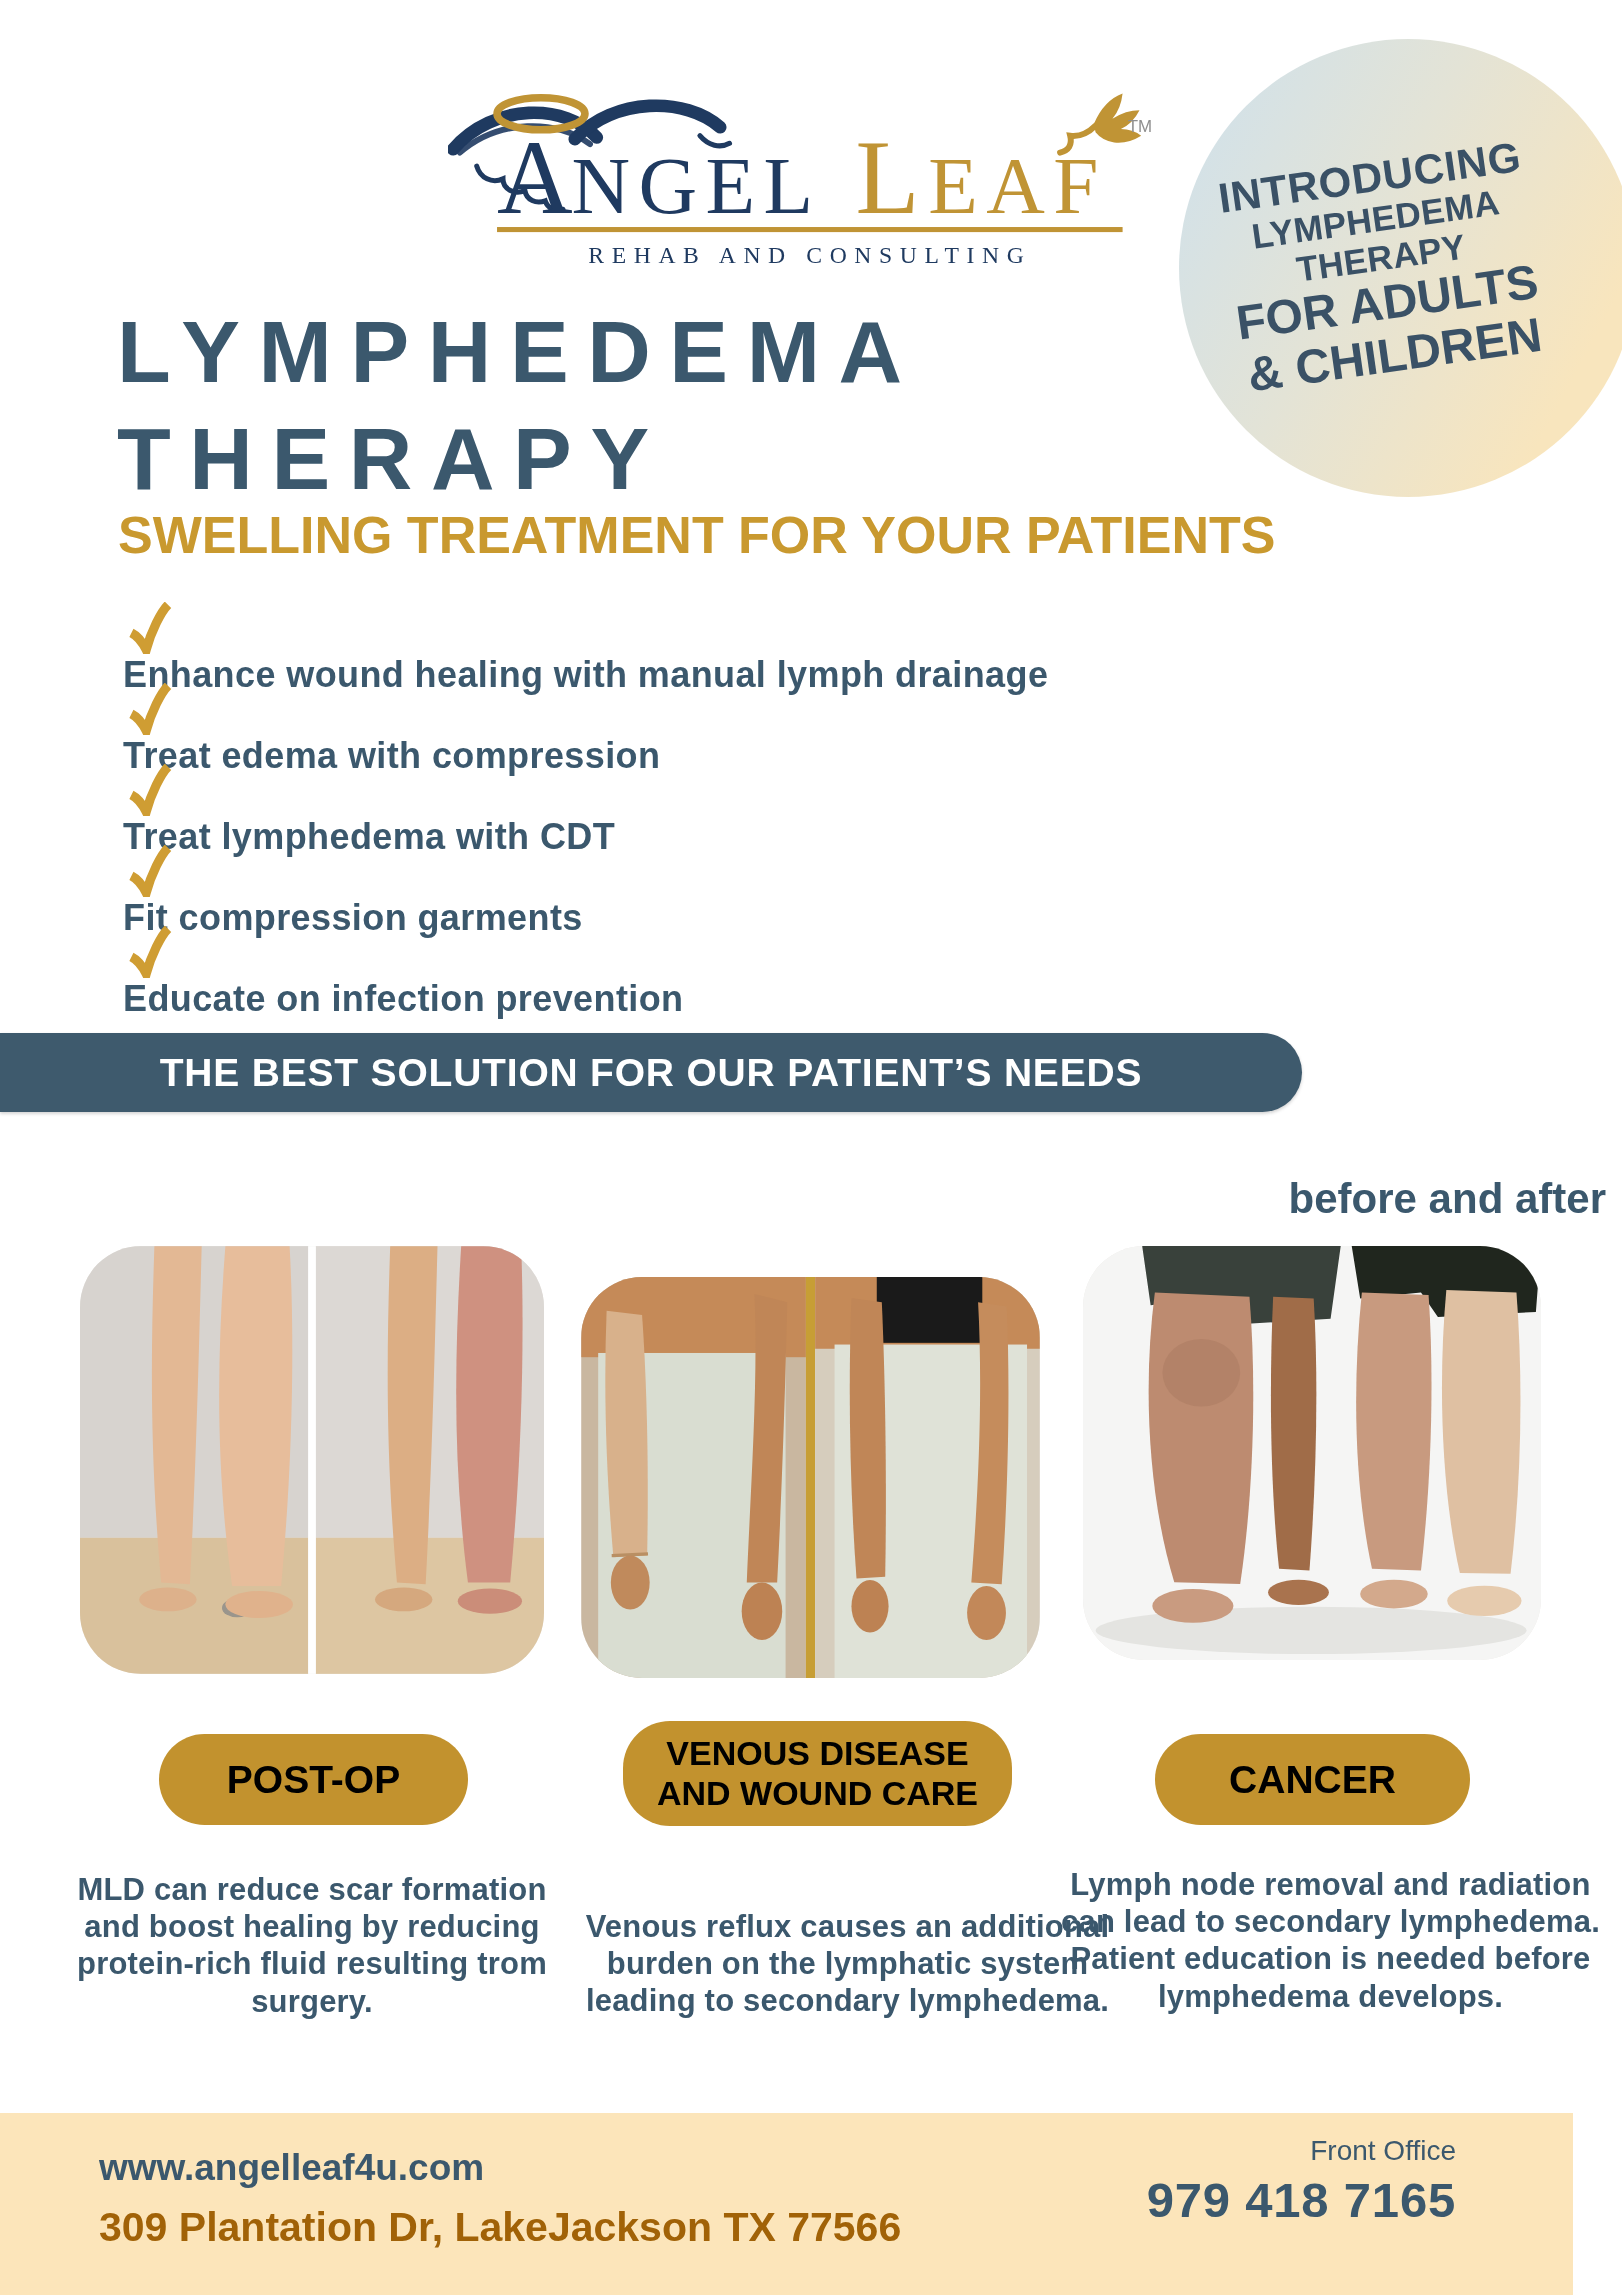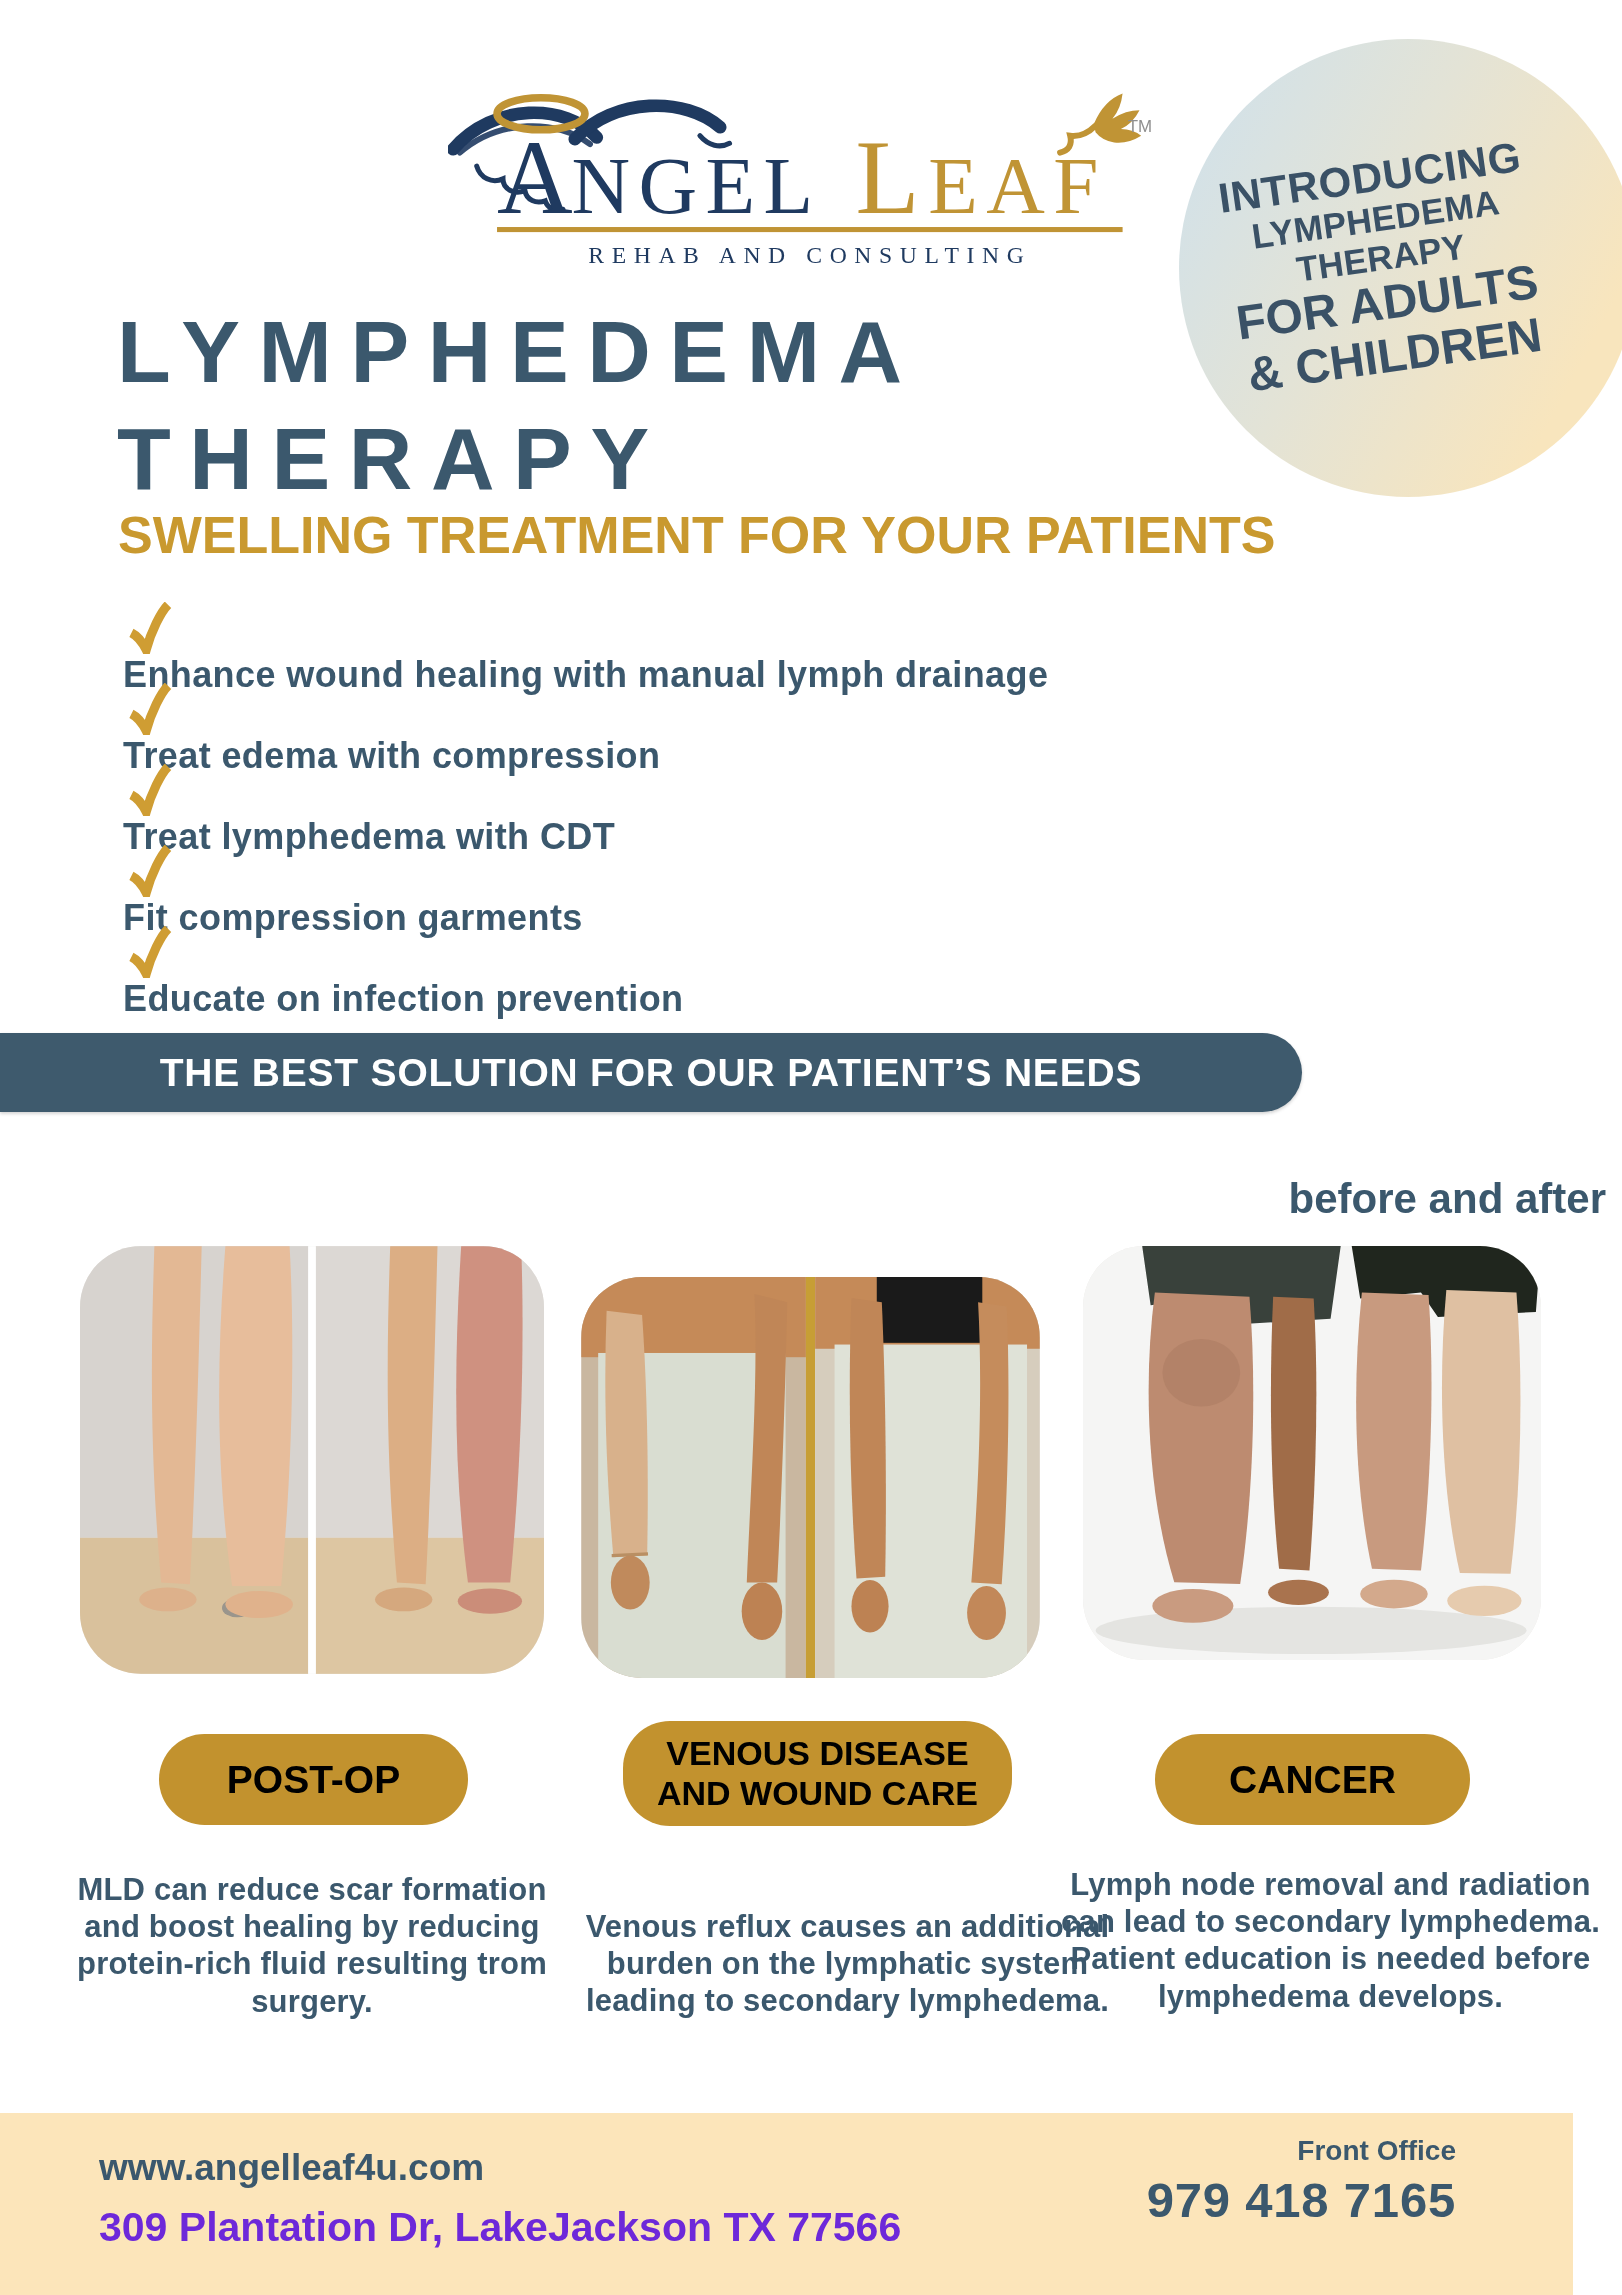--- a/index.html
+++ b/index.html
@@ -59,23 +59,23 @@
   .badge-3{left:1155px;top:1734px;width:315px;height:91px;font-size:39px;}
   .card-text{position:absolute;color:#3b586d;font-weight:bold;text-align:center;
     font-size:31px;line-height:1.2;letter-spacing:0.2px;}
   .text-1{left:46px;top:1871px;width:532px;}
   .text-2{left:575px;top:1908px;width:545px;}
   .text-3{left:1059px;top:1866px;width:543px;}
 
   
   .footer{position:absolute;left:0;top:2113px;width:1573px;height:183px;background:#fce5ba;}
   .footer-website{position:absolute;left:99px;top:34px;color:#3b586d;font-weight:bold;font-size:37px;}
-  .footer-address{position:absolute;left:99px;top:91px;color:#6d28d9;font-weight:bold;font-size:41px;}
+  .footer-address{position:absolute;left:99px;top:91px;color:#a16207;font-weight:bold;font-size:41px;}
   .footer-right{position:absolute;right:117px;top:22px;text-align:right;color:#3b586d;}
-  .footer-phone-label{font-weight:bold;font-size:28px;}
+  .footer-phone-label{font-weight:normal;font-size:28px;}
   .footer-phone{font-weight:bold;font-size:49px;margin-top:5px;letter-spacing:0.8px;}
 </style>
 </head>
 <body>
 
 <div class="page">
 
   <div class="logo">
     <svg width="727" height="186" viewBox="0 0 860 220">
 

